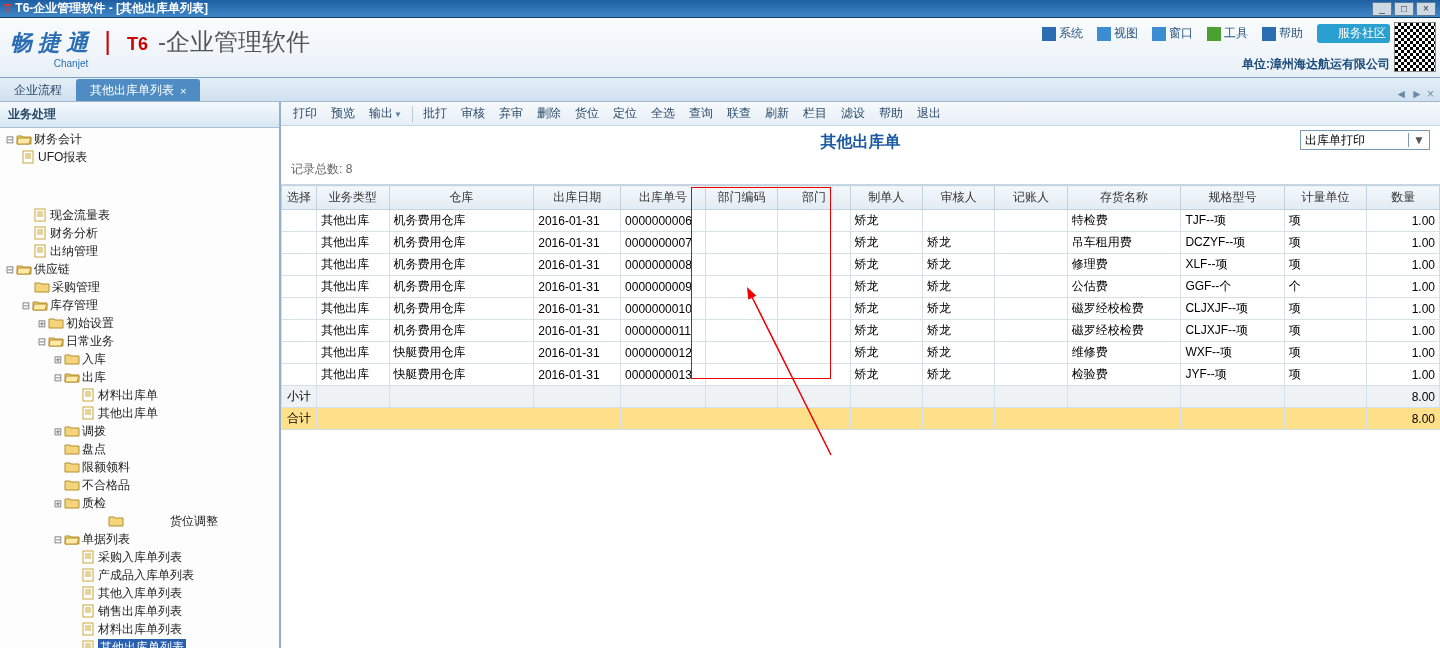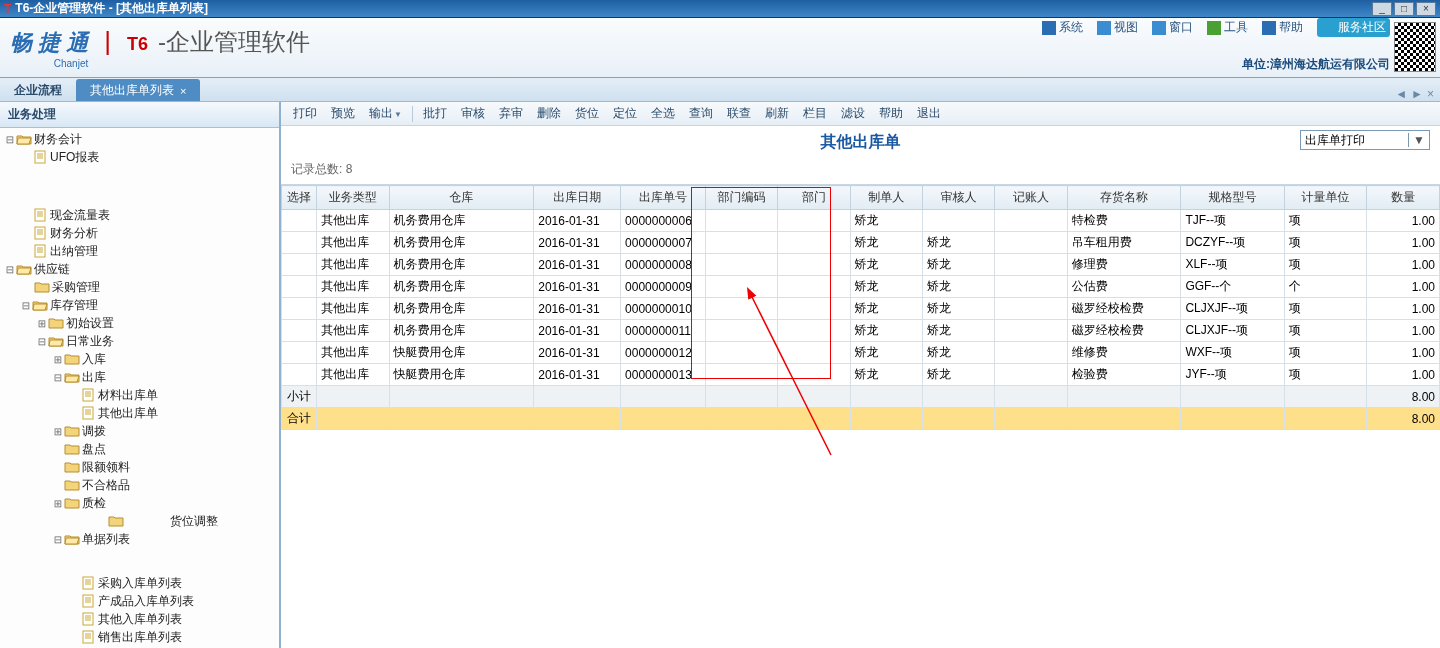--- a/index.html
+++ b/index.html
@@ -9,28 +9,28 @@
 .titlebar .title-text { font-weight:bold;}
 .titlebar .win-btns { margin-left:auto; display:flex; gap:2px;}
 .win-btn { width:20px; height:14px; background:#cfd9e3; border:1px solid #5a7a99; display:flex; align-items:center; justify-content:center; font-size:10px; color:#333; cursor:pointer;}
 .header { height:60px; background:linear-gradient(#fafcfe,#e8f0f7); border-bottom:1px solid #7ea3c5; display:flex; align-items:center; padding:0 10px; position:relative;}
 .logo-area { display:flex; align-items:baseline; gap:10px;}
 .logo-cn { color:#2a6db3; font-size:22px; font-weight:bold; font-style:italic;}
 .logo-sub { color:#2a6db3; font-size:10px; display:block; text-align:right;}
 .logo-sep { color:#c00; font-size:26px; margin:0 6px;}
 .logo-t6 { color:#c00; font-size:18px; font-weight:bold;}
 .logo-suffix { color:#555; font-size:24px;}
-.header-right { position:absolute; right:50px; top:0; display:flex; gap:14px; align-items:center;margin-left:16px;}
+.header-right { position:absolute; right:50px; top:6px; display:flex; gap:14px; align-items:center;margin-left:16px;}
 .hdr-item { display:flex; align-items:center; gap:3px; color:#2a5580; cursor:pointer;}
 .hdr-icon { width:14px; height:14px; display:inline-block;}
 .company-line { position:absolute; right:50px; bottom:4px; color:#1a4a7a; font-weight:bold;}
 .qr-plc { position:absolute; right:4px; top:4px; width:42px; height:50px; background:repeating-conic-gradient(#000 0 25%,#fff 0 50%) 0 0/6px 6px; border:1px solid #888;}
 .tabbar { height:24px; background:linear-gradient(#e4eef7,#cfe0ef); border-bottom:1px solid #9fb8d0; display:flex; align-items:flex-end;}
 .tab { height:22px; padding:0 14px; display:flex; align-items:center; gap:6px; color:#2a4a6a; border-top:1px solid transparent;}
-.tab.plain { background:transparent;font-weight:bold;}
+.tab.plain { background:transparent;}
 .tab.active { background:#4f8cc4; color:#fff; border-radius:3px 3px 0 0;}
 .tab-close { font-size:11px; cursor:pointer;}
 .tabbar-right { margin-left:auto; padding-right:6px; color:#6a89a7; display:flex; gap:4px;}
 .main { display:flex; height:calc(100vh - 18px - 60px - 24px); }
 .sidebar { width:281px; border-right:2px solid #8fb0cf; background:#fdfdfd; display:flex; flex-direction:column;}
 .side-header { background:linear-gradient(#f5f9fd,#d8e7f4); border-bottom:1px solid #a5c0d9; padding:4px 8px; font-weight:bold; color:#2a4a6a;}
 .tree { flex:1; overflow:auto; padding:2px 0;}
 .tree-node { display:flex; align-items:center; height:18px; padding-left:4px; color:#222; cursor:pointer; white-space:nowrap;}
 .tree-node.selected .label { background:#2a5fb0; color:#fff; padding:0 2px;}
 .exp { width:12px; text-align:center; color:#666; font-size:10px; display:inline-block;}
@@ -134,21 +134,21 @@
         <div class="tree-node" style="padding-left: 4px;">
           <span class="exp">⊟</span>
           <span class="fold-icon">
             <svg width="16" height="12" viewBox="0 0 16 12">
               <path class="svg-folder-open" d="M1 3h5l1 1h8v7H1z"></path>
               <path d="M2 5h13l-2 6H1z" fill="#ffe9a8" stroke="#b58f2e"></path>
             </svg>
           </span>
           <span class="label">财务会计</span>
         </div>
-        <div class="tree-node" style="padding-left: 20px;">
+        <div class="tree-node" style="padding-left: 8px;">
           <span class="exp"></span>
           <span class="fold-icon">
             <svg width="14" height="14" viewBox="0 0 14 14">
               <rect x="2" y="1" width="10" height="12" class="svg-doc"></rect>
               <line x1="4" y1="4" x2="10" y2="4" stroke="#caa93a"></line>
               <line x1="4" y1="6" x2="10" y2="6" stroke="#caa93a"></line>
               <line x1="4" y1="8" x2="10" y2="8" stroke="#caa93a"></line>
             </svg>
           </span>
           <span class="label">UFO报表</span>
@@ -337,21 +337,21 @@
         <div class="tree-node" style="padding-left: 52px;">
           <span class="exp">⊟</span>
           <span class="fold-icon">
             <svg width="16" height="12" viewBox="0 0 16 12">
               <path class="svg-folder-open" d="M1 3h5l1 1h8v7H1z"></path>
               <path d="M2 5h13l-2 6H1z" fill="#ffe9a8" stroke="#b58f2e"></path>
             </svg>
           </span>
           <span class="label">单据列表</span>
         </div>
-        <div class="tree-node" style="padding-left: 68px; margin-top: 26px;">
+        <div class="tree-node" style="padding-left: 68px;">
           <span class="exp"></span>
           <span class="fold-icon">
             <svg width="14" height="14" viewBox="0 0 14 14">
               <rect x="2" y="1" width="10" height="12" class="svg-doc"></rect>
               <line x1="4" y1="4" x2="10" y2="4" stroke="#caa93a"></line>
               <line x1="4" y1="6" x2="10" y2="6" stroke="#caa93a"></line>
               <line x1="4" y1="8" x2="10" y2="8" stroke="#caa93a"></line>
             </svg>
           </span>
           <span class="label">采购入库单列表</span>

